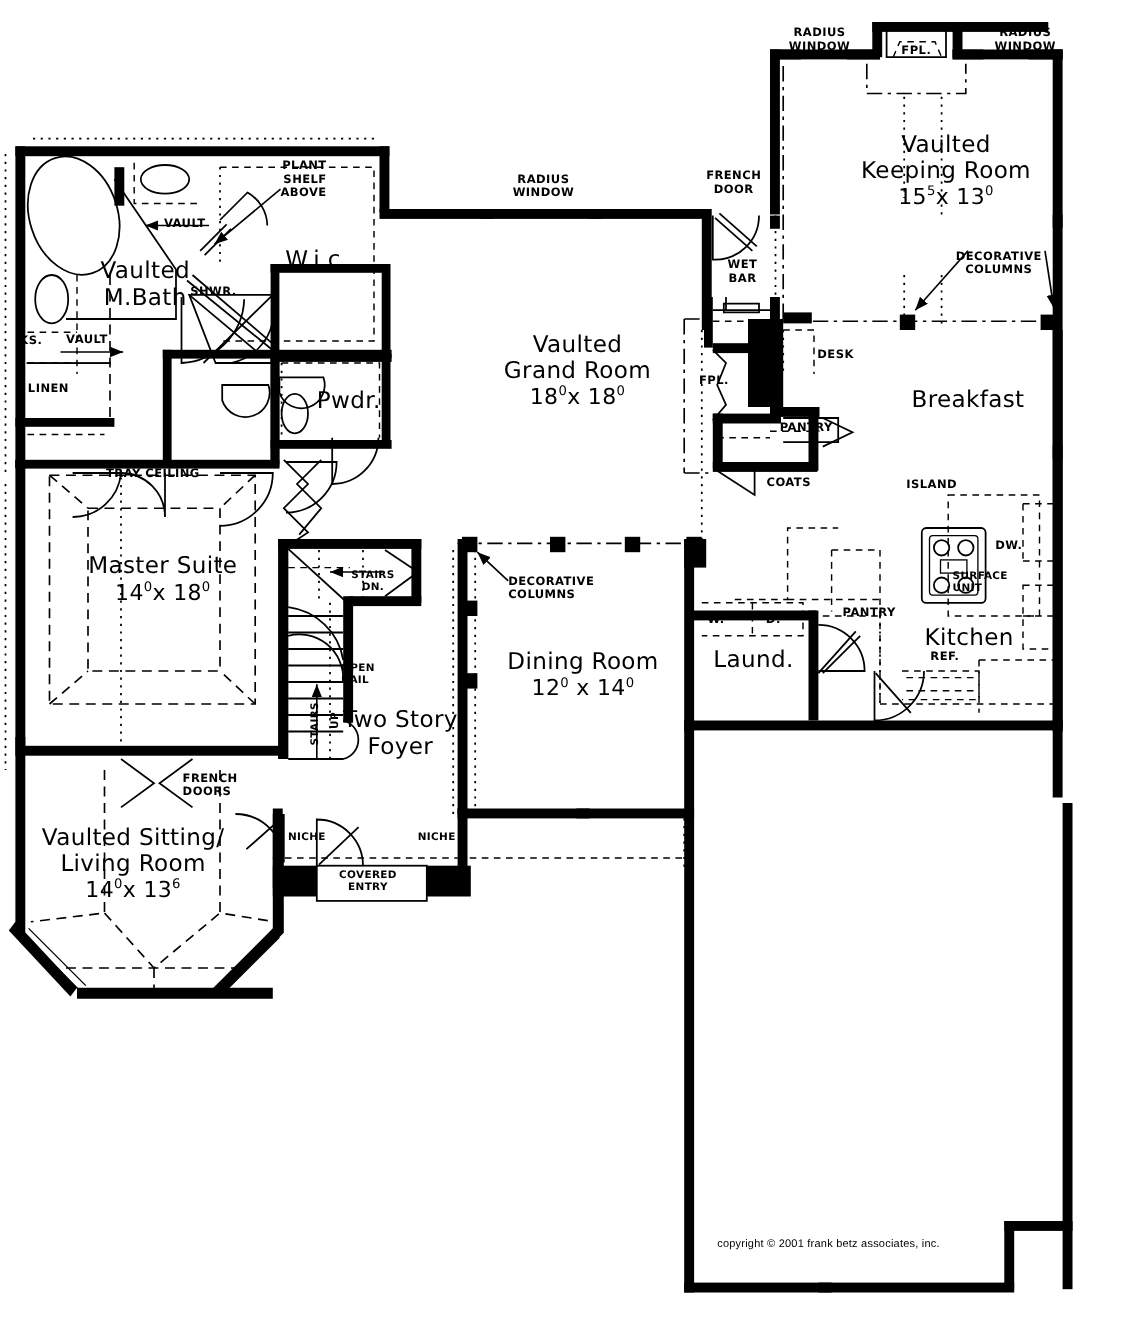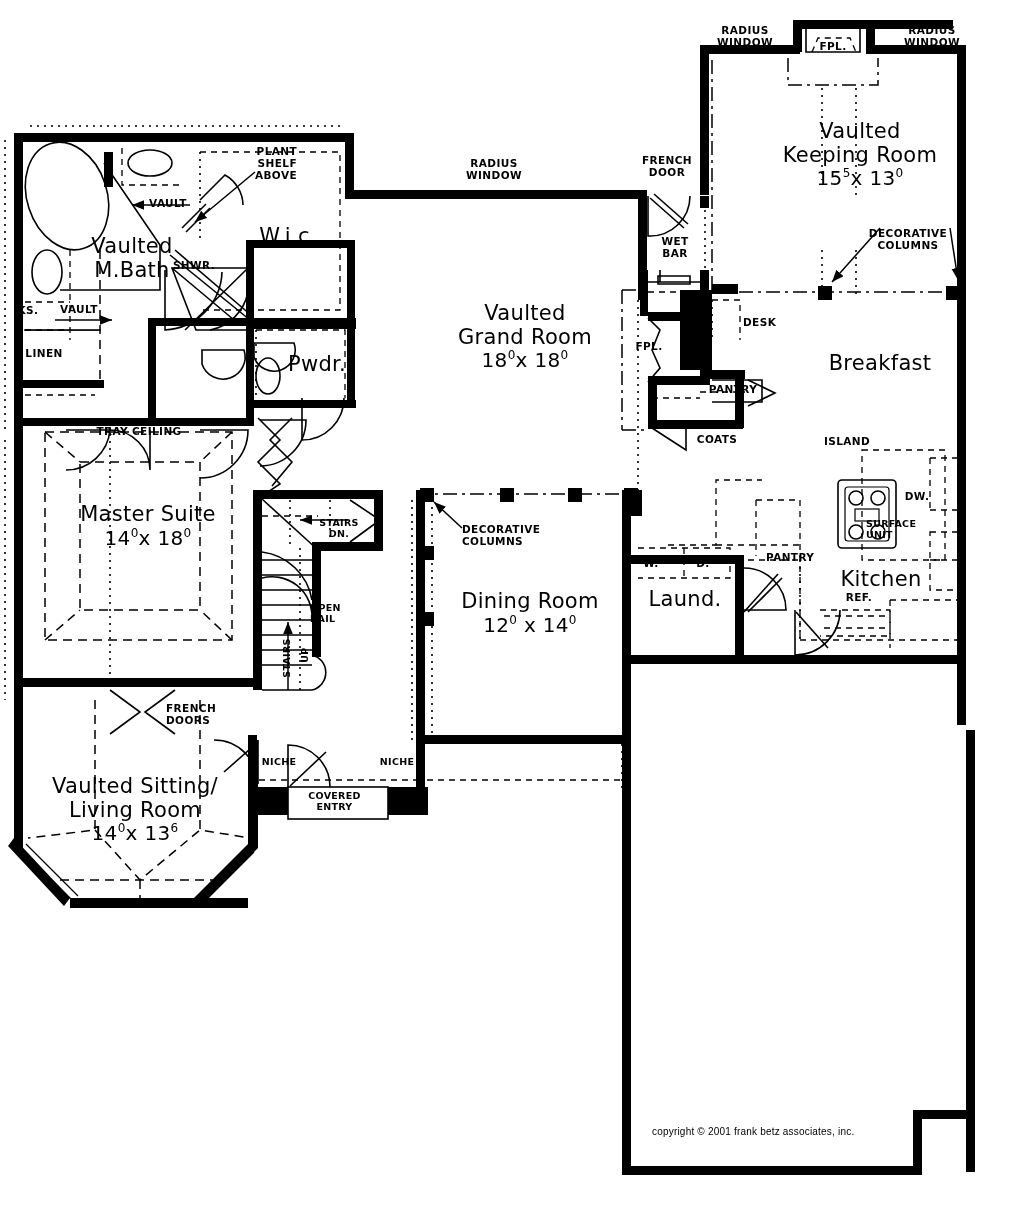--- a/index.html
+++ b/index.html
@@ -456,37 +456,41 @@
     <div>STAIRS</div>
     <div>DN.</div>
   </div>
   <div class="lbl tiny2" style="left:310px;top:603px;width:48px;text-align:left;">
     <div>OPEN</div>
     <div>RAIL</div>
   </div>
   <div class="lbl tiny2 vert" style="left:282px;top:688px;width:60px;">STAIRS</div>
   <div class="lbl tiny2 vert" style="left:300px;top:670px;width:30px;">UP</div>
 
+  <div class="lbl room" style="left:304px;top:643px;width:120px;">
+    <div>Two Story</div>
+    <div>Foyer</div>
+  </div>
 
   <div class="lbl tiny" style="left:462px;top:524px;width:92px;text-align:left;">
     <div>DECORATIVE</div>
     <div>COLUMNS</div>
   </div>
 
   <div class="lbl room" style="left:440px;top:590px;width:180px;">
     <div>Dining Room</div>
     <div class="dim"><span>12</span><span class="sup">0</span> x <span>14</span><span class="sup">0</span></div>
   </div>
 
   <div class="lbl tiny" style="left:166px;top:703px;width:70px;text-align:left;">
     <div>FRENCH</div>
     <div>DOORS</div>
   </div>
 
-  <div class="lbl room" style="left:30px;top:750px;width:210px;margin-top:25px;">
+  <div class="lbl room" style="left:16px;top:750px;width:210px;">
     <div>Vaulted Sitting/</div>
     <div>Living Room</div>
     <div class="dim"><span>14</span><span class="sup">0</span>x <span>13</span><span class="sup">6</span></div>
   </div>
 
   <div class="lbl tiny2" style="left:254px;top:757px;width:50px;">NICHE</div>
   <div class="lbl tiny2" style="left:372px;top:757px;width:50px;">NICHE</div>
   <div class="lbl tiny2" style="left:288px;top:791px;width:93px;">
     <div>COVERED</div>
     <div>ENTRY</div>

